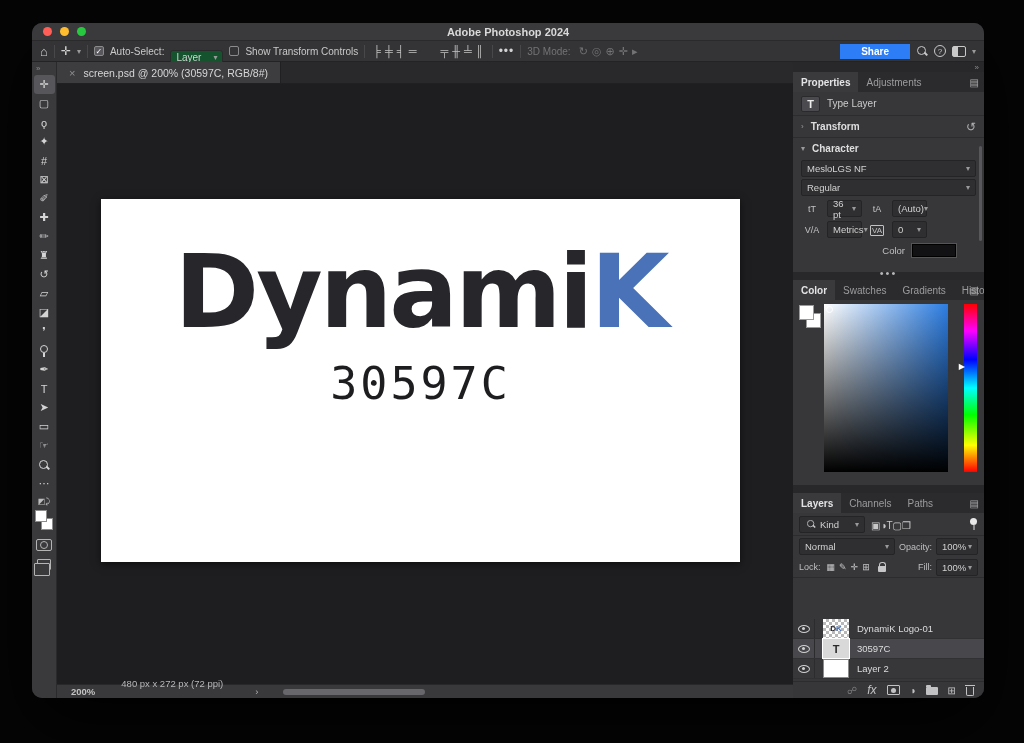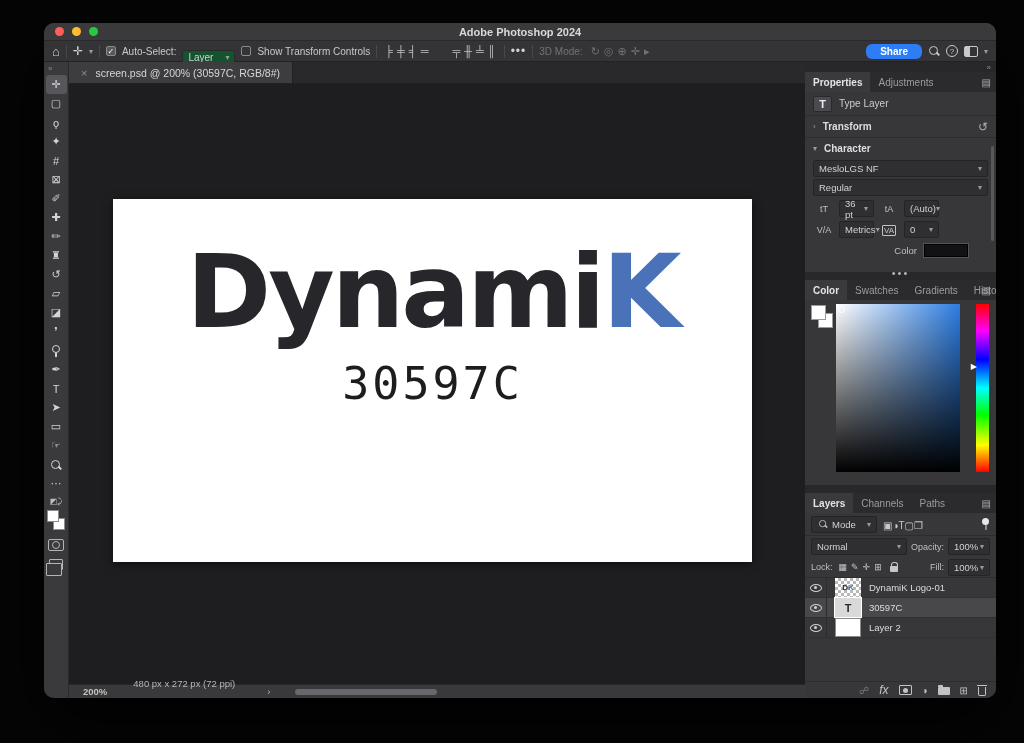--- a/index.html
+++ b/index.html
@@ -1,18 +1,18 @@
 <!DOCTYPE html>
 <html><head>
 <meta charset="utf-8">
 <style>
   * { margin:0; padding:0; box-sizing:border-box; }
   html,body { width:1024px; height:743px; background:#050505; overflow:hidden;
               font-family:"Liberation Sans", sans-serif; }
-  .window { position:absolute; left:44px; top:23px; width:952px; height:675px;
+  .window { position:absolute; left:32px; top:23px; width:952px; height:675px;
             background:#323234; border-radius:10px; overflow:hidden;
             box-shadow:0 25px 70px rgba(0,0,0,.85); }
   
   .titlebar { position:absolute; left:0; top:0; right:0; height:18px; background:#3a3a3c;
               border-bottom:1px solid #2a2a2c; display:flex; align-items:center; justify-content:center; }
   .lights { position:absolute; left:11px; top:4px; display:flex; gap:8px; }
   .light { width:9px; height:9px; border-radius:50%; }
   .title-text { font-size:11px; font-weight:bold; color:#d9d9d9; }
   
   .optionsbar { position:absolute; left:0; top:18px; right:0; height:21px; background:#343437;
@@ -24,21 +24,21 @@
   .checkbox { width:10px; height:10px; border:1px solid #8b8b8e; border-radius:2px;
               display:inline-flex; align-items:center; justify-content:center;
               font-size:8px; color:#fff; background:transparent; }
   .checkbox.checked { background:#58585d; }
   .select { display:inline-flex; align-items:center; gap:12px; background:#14532d;
             border:1px solid #2a2a2c; border-radius:3px; padding:1px 5px; font-size:10px; color:#d2d2d2;margin-top:12px; }
   .align-ic { font-size:11px; color:#c2c2c2; margin:0 2px; }
   .dim { color:#737376; }
   .dim3d { font-size:11px; color:#737376; margin:0 2px; }
   .spacer { flex:1; }
-  .share-btn { background:#2d7df6; color:#fff; border-radius:6px; padding:2px 14px;
+  .share-btn { background:#2d7df6; color:#fff; border-radius:0; padding:2px 21px;
                font-size:10px; font-weight:bold; }
   .mag { position:relative; width:12px; height:12px; display:inline-block; }
   .mag::before { content:""; position:absolute; left:1px; top:1px; width:7px; height:7px;
                  border:1.5px solid #c9c9c9; border-radius:50%; }
   .mag::after { content:""; position:absolute; left:8px; top:8px; width:4px; height:1.5px;
                 background:#c9c9c9; transform:rotate(45deg); }
   .help-ic { width:12px; height:12px; border:1.2px solid #c9c9c9; border-radius:50%;
              display:inline-flex; align-items:center; justify-content:center; font-size:8px; color:#c9c9c9; }
   .workspace-ic { width:14px; height:11px; border:1.5px solid #c9c9c9; border-radius:2px; position:relative; }
   .workspace-ic::after { content:""; position:absolute; left:0; top:0; bottom:0; width:5px; background:#c9c9c9; }
@@ -142,21 +142,21 @@
                  background:#e8e8e8; border-radius:50%; }
   .pin::after { content:""; position:absolute; left:3px; top:7px; width:1.5px; height:5px; background:#8a8a8d; }
   .lrow2 { height:21px; display:flex; align-items:center; padding:0 6px; gap:4px;
            font-size:9px; color:#bfbfc1; flex:none; }
   .lock-ic { font-size:9px; color:#c6c6c8; margin:0 2px; }
   .padlock { position:relative; width:8px; height:10px; margin:0 2px; }
   .padlock::before { content:""; position:absolute; left:1px; top:0; width:5px; height:4px;
                      border:1.5px solid #c6c6c8; border-bottom:none; border-radius:3px 3px 0 0; }
   .padlock::after { content:""; position:absolute; left:0; top:4px; width:8px; height:6px;
                     background:#c6c6c8; border-radius:1px; }
-  .layer-list { flex:1; overflow:hidden; }
+  .layer-list { flex:1; overflow:hidden;margin-top:41px; }
   .lrow { height:20px; display:flex; align-items:center; border-bottom:1px solid #313134;
           font-size:9.5px; color:#dcdcde; }
   .lrow.selected { background:#48484c; }
   .eye-cell { width:22px; align-self:stretch; border-right:1px solid #2c2c2e;
               display:flex; align-items:center; justify-content:center; }
   .eye { position:relative; width:12px; height:8px; border:1px solid #cfcfcf; border-radius:50%; }
   .eye::after { content:""; position:absolute; left:3.5px; top:1.5px; width:3px; height:3px;
                 background:#cfcfcf; border-radius:50%; }
   .thumb { width:26px; height:19px; margin-left:8px; flex:none; position:relative;
            display:flex; align-items:center; justify-content:center; }
@@ -376,21 +376,21 @@
     <div class="panel layersp">
       <div class="ptabs" id="layers-tabs">
           <span class="ptab active">Layers</span>
           <span class="ptab">Channels</span>
           <span class="ptab">Paths</span>
           <span class="pmenu">▤</span>
         </div>
       <div class="lfilter">
         <span class="pselect kind-sel">
           <span class="mag" style="transform:scale(.8)"></span>
-          <span>Mode</span>
+          <span>Kind</span>
           <span class="chev">▾</span>
         </span>
         <span id="filter-icons"><span class="filt-ic">▣</span><span class="filt-ic">◑</span><span class="filt-ic">T</span><span class="filt-ic">▢</span><span class="filt-ic">❐</span></span>
         <span class="pin"></span>
       </div>
       <div class="lrow2">
         <span class="pselect" style="flex:1">
           <span>Normal</span>
           <span class="chev">▾</span>
         </span>

